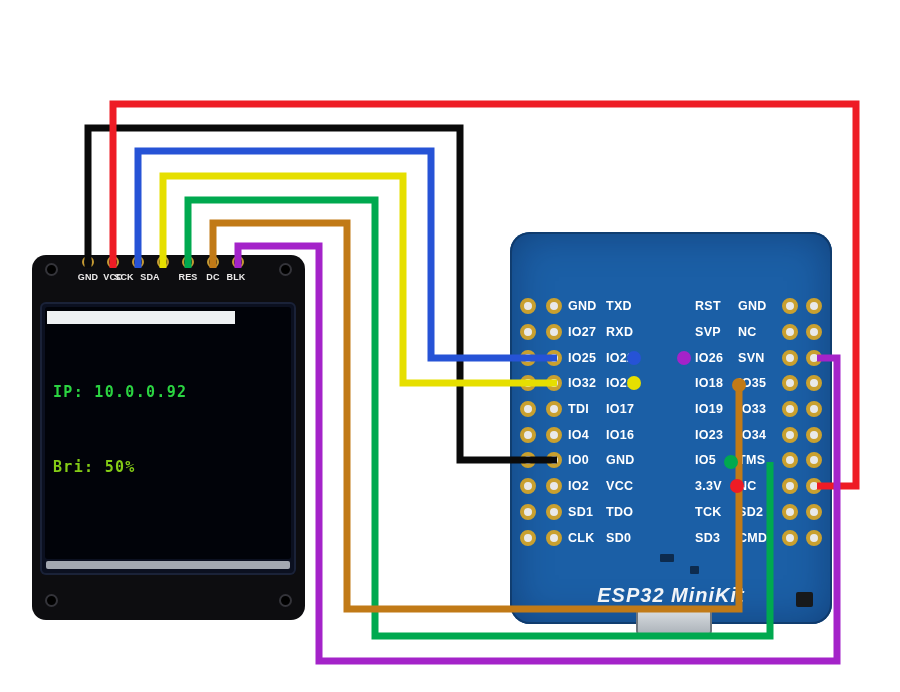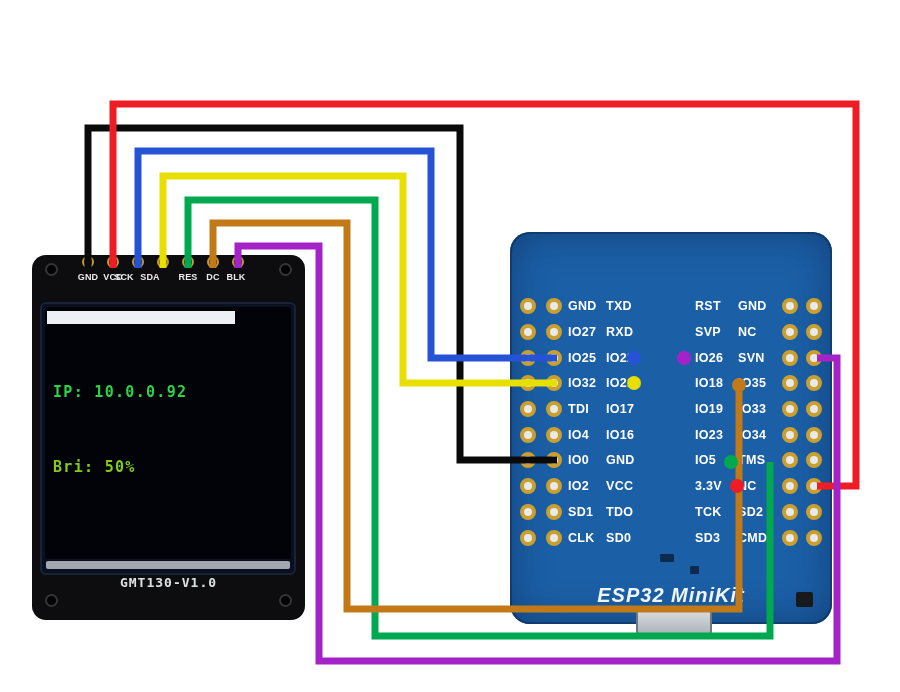--- a/index.html
+++ b/index.html
@@ -91,21 +91,20 @@
         <div class="scr-lines">
           <div style="color: rgb(43, 212, 65);">IP: 10.0.0.92</div>
           <div style="color: #84cc16;">Bri: 50%</div>
           
           
         </div>
       </div>
       <div class="glass-edge"></div>
     </div>
 
-    <div class="mod-txt" style="top:320px">GMT130-V1.0</div>
   </div>
 
   <div class="esp">
 
     <div class="lrow" style="top:74px">
         <span class="hole hL1"></span>
         <span class="hole hL2"></span>
         <span class="plbl c1">GND</span>
         <span class="plbl c2">TXD</span>
       </div>

